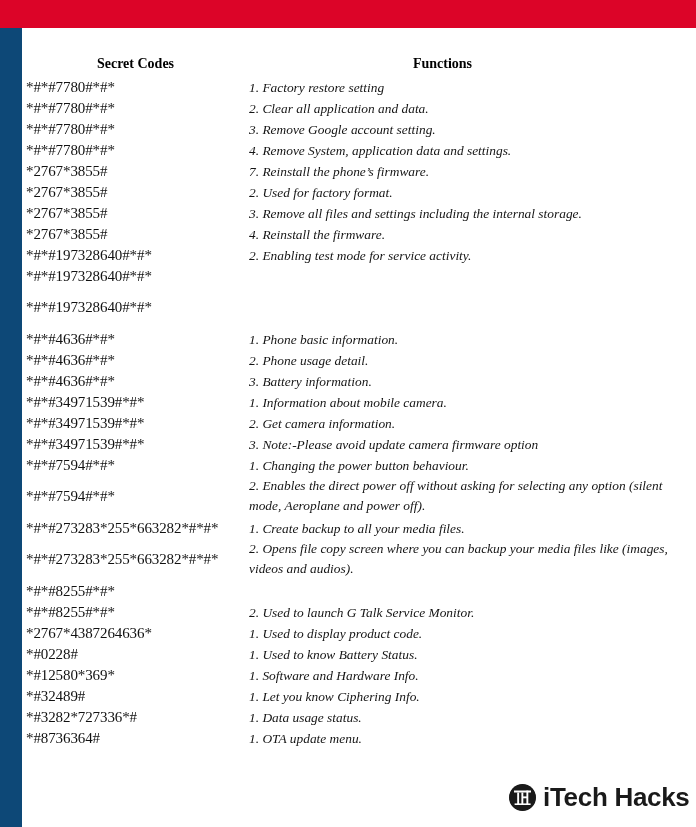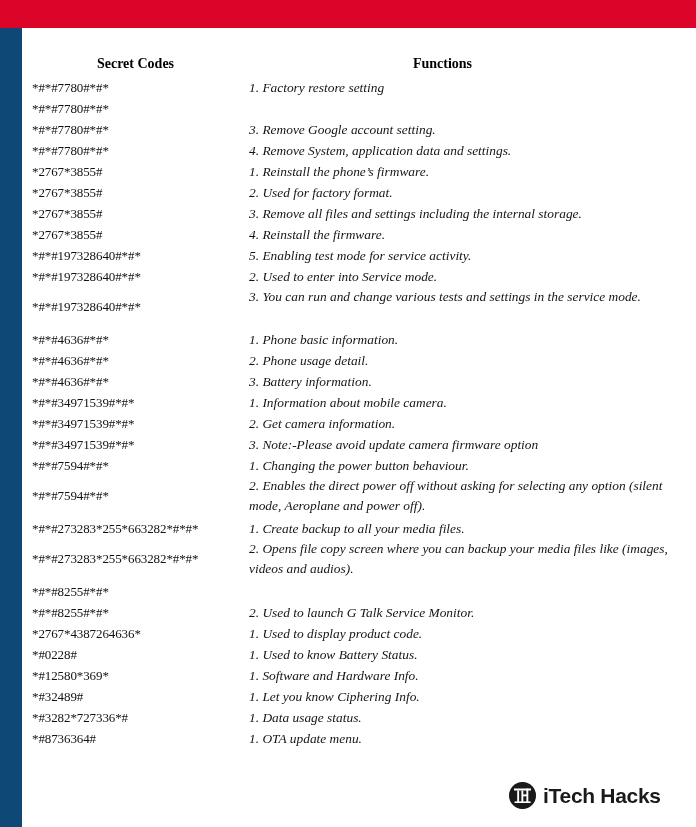--- a/index.html
+++ b/index.html
@@ -55,23 +55,23 @@
     width: 674px;
   }
 
   .row.header-row {
     margin-bottom: 5px;
   }
 
   .col-code {
     width: 227px;
     flex: 0 0 227px;
-    padding-left: 10px;
+    padding-left: 4px;
     padding-right: 2px;
-    font-size: 13px;
+    font-size: 15px;
     line-height: 21px;
     color: #111111;
     letter-spacing: -0.1px;
     white-space: nowrap;
   }
 
   .col-func {
     flex: 1 1 auto;
     padding-right: 12px;
     font-size: 13.4px;
@@ -129,21 +129,21 @@
     display: flex;
     align-items: center;
     justify-content: center;
     flex: 0 0 27px;
   }
 
   #logo-badge svg { display: block; }
 
   #logo-text {
     font-family: "Liberation Sans", "DejaVu Sans", sans-serif;
-    font-size: 21px;
+    font-size: 26px;
     font-weight: bold;
     color: #1a1a1a;
     letter-spacing: -0.3px;
     white-space: nowrap;
   }
 </style>
 </head>
 <body>
 
 <div id="top-band"></div>
@@ -157,56 +157,55 @@
       <div class="hdr-func">Functions</div>
     </div>
 
     <div id="rows-container">
         <div class="row">
           <div class="col-code">*#*#7780#*#*</div>
           <div class="col-func">1. Factory restore setting</div>
         </div>
         <div class="row">
           <div class="col-code">*#*#7780#*#*</div>
+          <div class="col-func">2. Clear all application and data.</div>
         </div>
         <div class="row">
           <div class="col-code">*#*#7780#*#*</div>
           <div class="col-func">3. Remove Google account setting.</div>
         </div>
         <div class="row">
           <div class="col-code">*#*#7780#*#*</div>
           <div class="col-func">4. Remove System, application data and settings.</div>
         </div>
         <div class="row">
           <div class="col-code">*2767*3855#</div>
-          <div class="col-func">1. Reinstall the phone’s firmware.</div>
+          <div class="col-func">7. Reinstall the phone’s firmware.</div>
         </div>
         <div class="row">
           <div class="col-code">*2767*3855#</div>
           <div class="col-func">2. Used for factory format.</div>
         </div>
         <div class="row">
           <div class="col-code">*2767*3855#</div>
           <div class="col-func">3. Remove all files and settings including the internal storage.</div>
         </div>
         <div class="row">
           <div class="col-code">*2767*3855#</div>
           <div class="col-func">4. Reinstall the firmware.</div>
         </div>
         <div class="row">
           <div class="col-code">*#*#197328640#*#*</div>
-          <div class="col-func">5. Enabling test mode for service activity.</div>
+          <div class="col-func">2. Enabling test mode for service activity.</div>
         </div>
         <div class="row">
           <div class="col-code">*#*#197328640#*#*</div>
-          <div class="col-func">2. Used to enter into Service mode.</div>
         </div>
         <div class="row two-line tall">
           <div class="col-code">*#*#197328640#*#*</div>
-          <div class="col-func">3. You can run and change various tests and settings in the service mode.</div>
         </div>
         <div class="row">
           <div class="col-code">*#*#4636#*#*</div>
           <div class="col-func">1. Phone basic information.</div>
         </div>
         <div class="row">
           <div class="col-code">*#*#4636#*#*</div>
           <div class="col-func">2. Phone usage detail.</div>
         </div>
         <div class="row">

